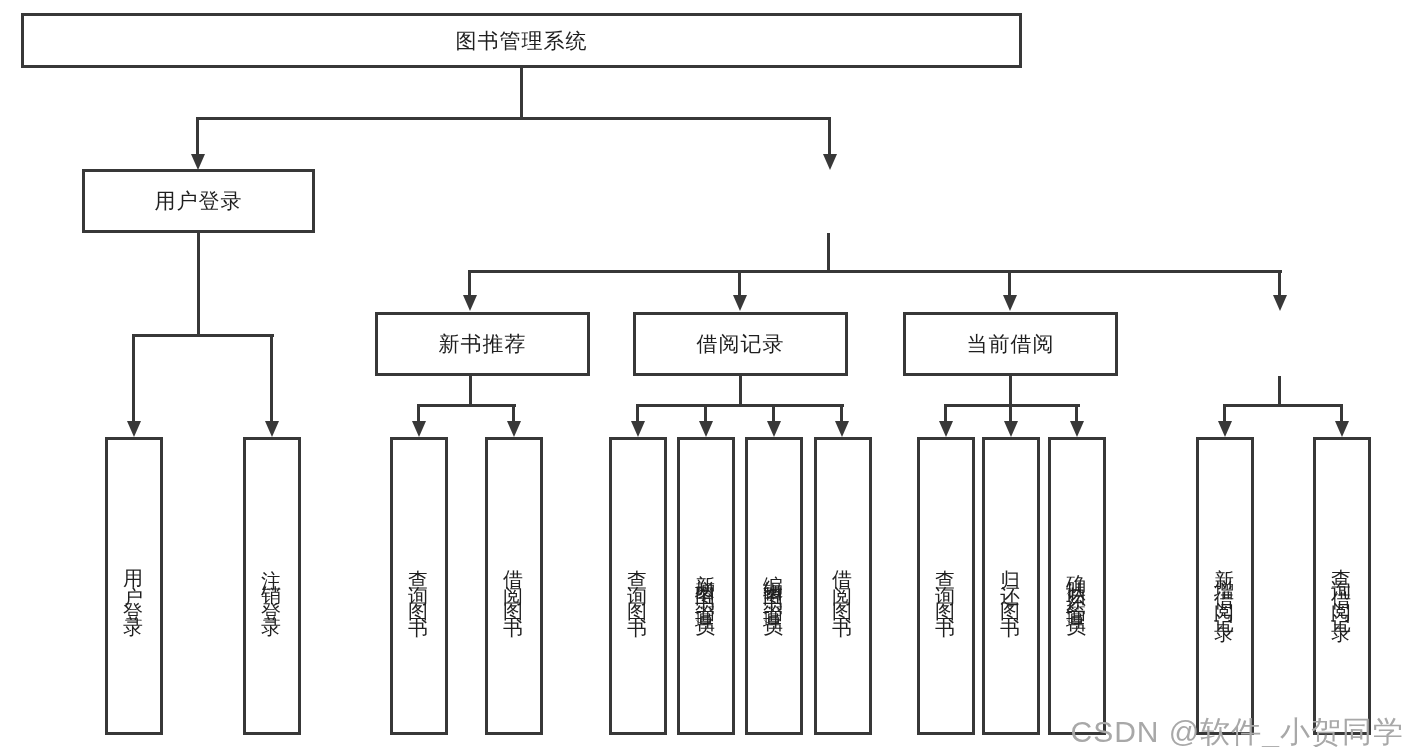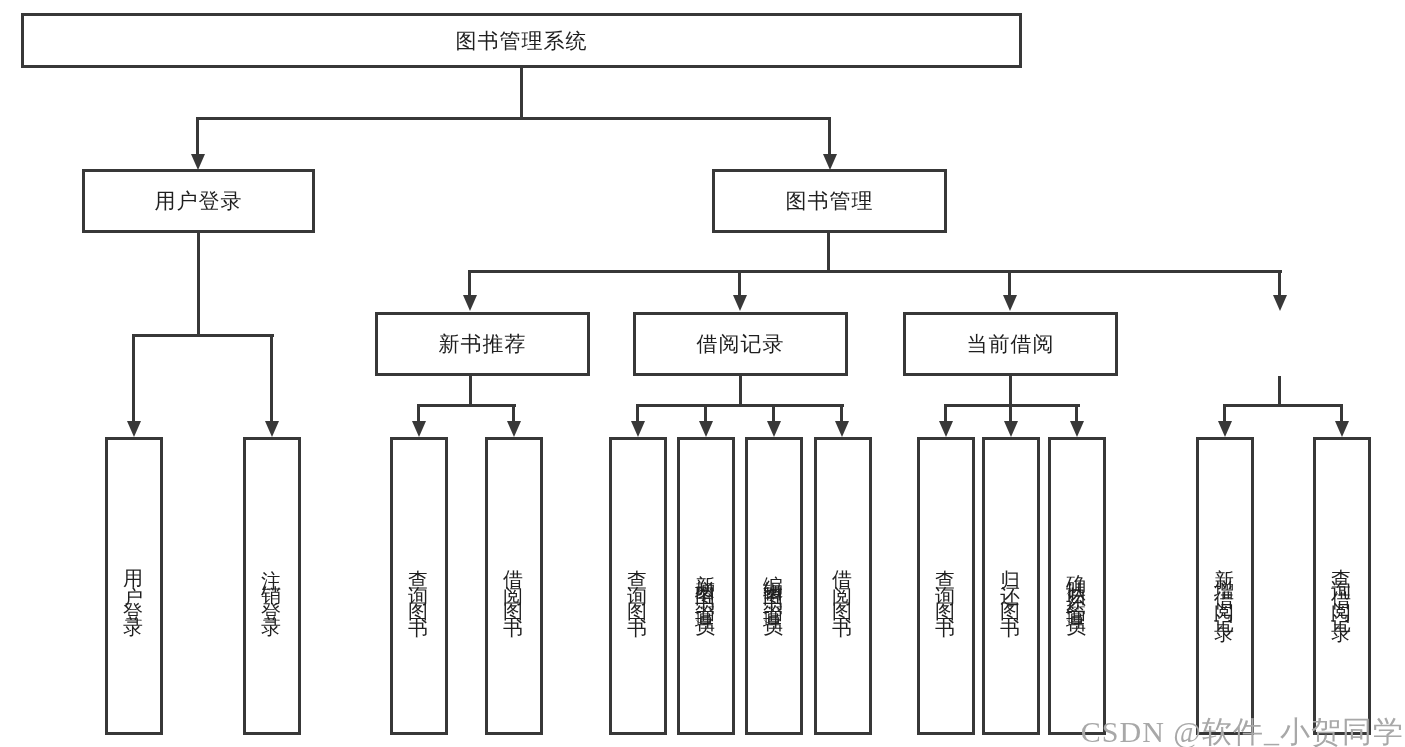--- a/index.html
+++ b/index.html
@@ -1,18 +1,18 @@
 <!DOCTYPE html>
 <html><head>
 <meta charset="utf-8">
 <style>
   html,body{margin:0;padding:0;background:#ffffff;}
   .canvas{
     position:relative;width:1405px;height:747px;background:#ffffff;overflow:hidden;
-    font-family:Liberation Serif, serif;color:#1f1f1f;
+    font-family:Liberation Sans, sans-serif;color:#1f1f1f;
   }
   .box{
     position:absolute;box-sizing:border-box;background:#ffffff;
     border:3px solid #383838;display:flex;align-items:center;justify-content:center;
     font-size:21px;color:#1f1f1f;letter-spacing:1px;z-index:2;
   }
   .leaf{
     writing-mode:vertical-rl;text-orientation:mixed;
     width:58px;top:437px;height:298px;font-size:20px;
   }
@@ -39,21 +39,20 @@
   <div class="box" style="left:21px;top:13px;width:1001px;height:55px">图书管理系统</div>
 
   <div class="vline" style="left:520px;top:68px;height:49px"></div>
   <div class="hline" style="left:196px;top:117px;width:635px"></div>
   <div class="vline" style="left:196px;top:117px;height:41px"></div>
   <div class="arrow-down" style="left:191px;top:154px"></div>
   <div class="vline" style="left:828px;top:117px;height:41px"></div>
   <div class="arrow-down" style="left:823px;top:154px"></div>
 
   <div class="box" style="left:82px;top:169px;width:233px;height:64px">用户登录</div>
-  <div class="box" style="left:712px;top:169px;width:235px;height:64px">图书管理</div>
 
   <div class="vline" style="left:197px;top:233px;height:104px"></div>
   <div class="hline" style="left:132px;top:334px;width:142px"></div>
   <div class="vline" style="left:132px;top:334px;height:91px"></div>
   <div class="arrow-down" style="left:127px;top:421px"></div>
   <div class="vline" style="left:270px;top:334px;height:91px"></div>
   <div class="arrow-down" style="left:265px;top:421px"></div>
 
   <div class="vline" style="left:827px;top:233px;height:40px"></div>
   <div class="hline" style="left:468px;top:270px;width:814px"></div>

